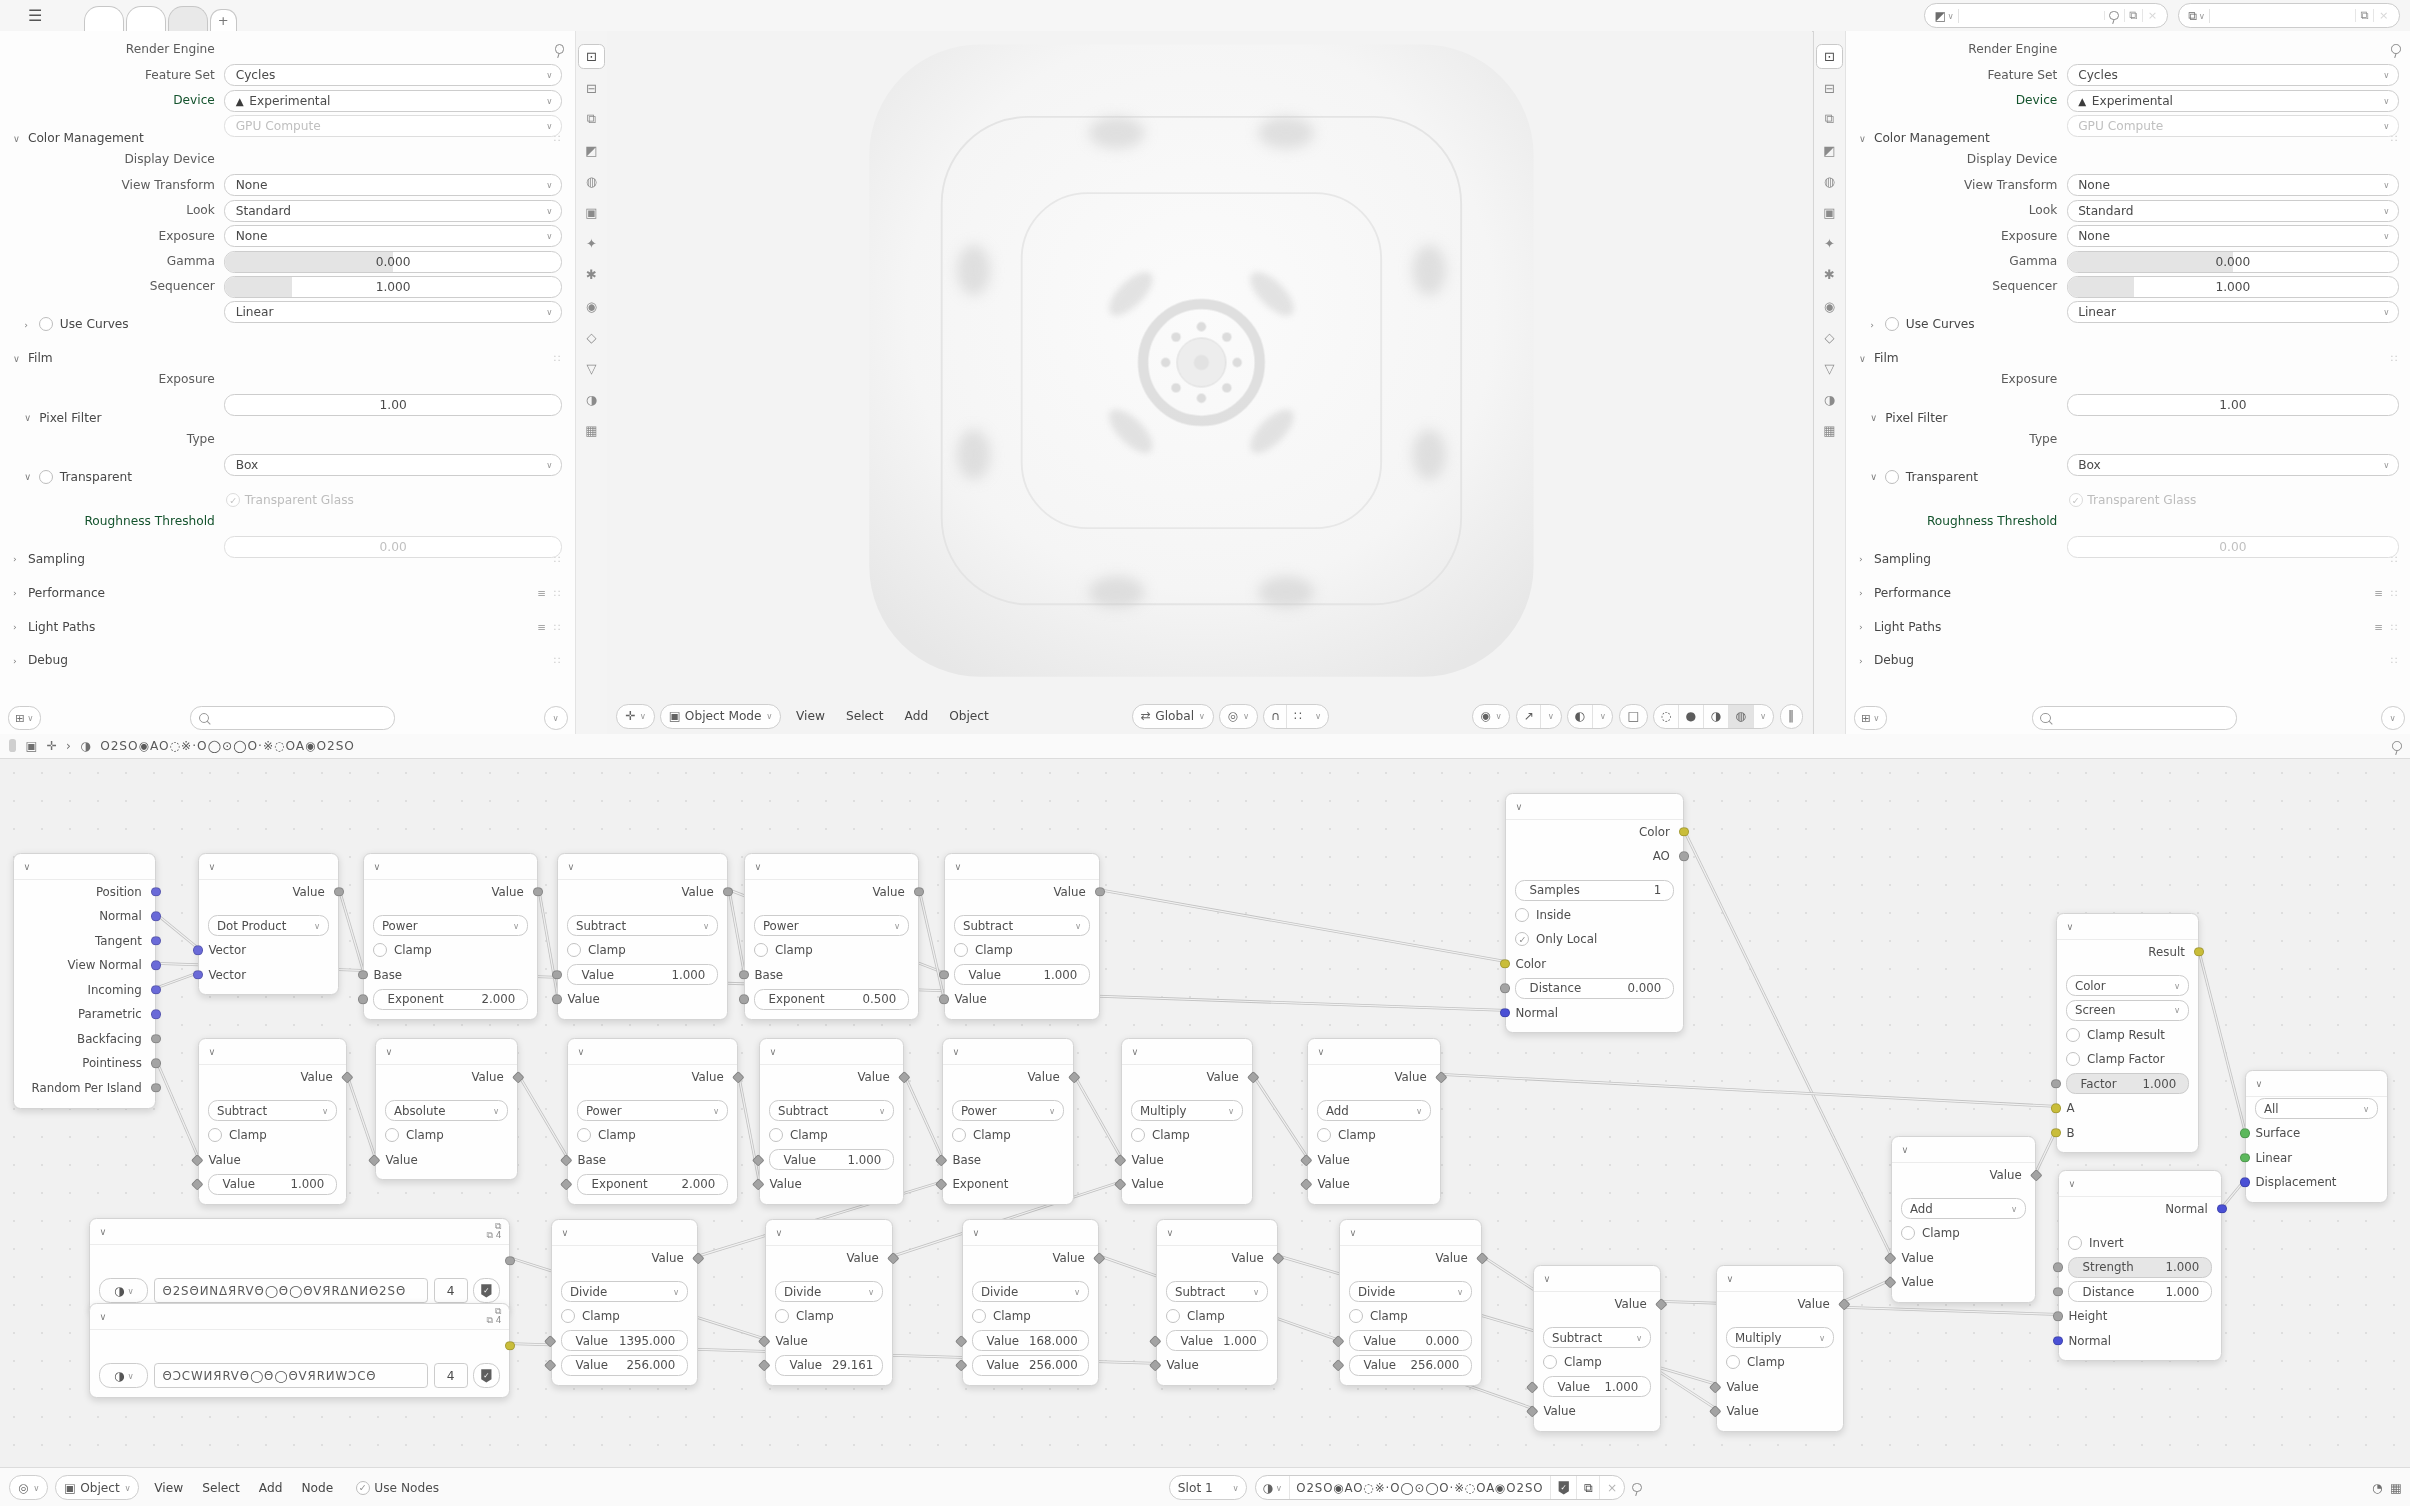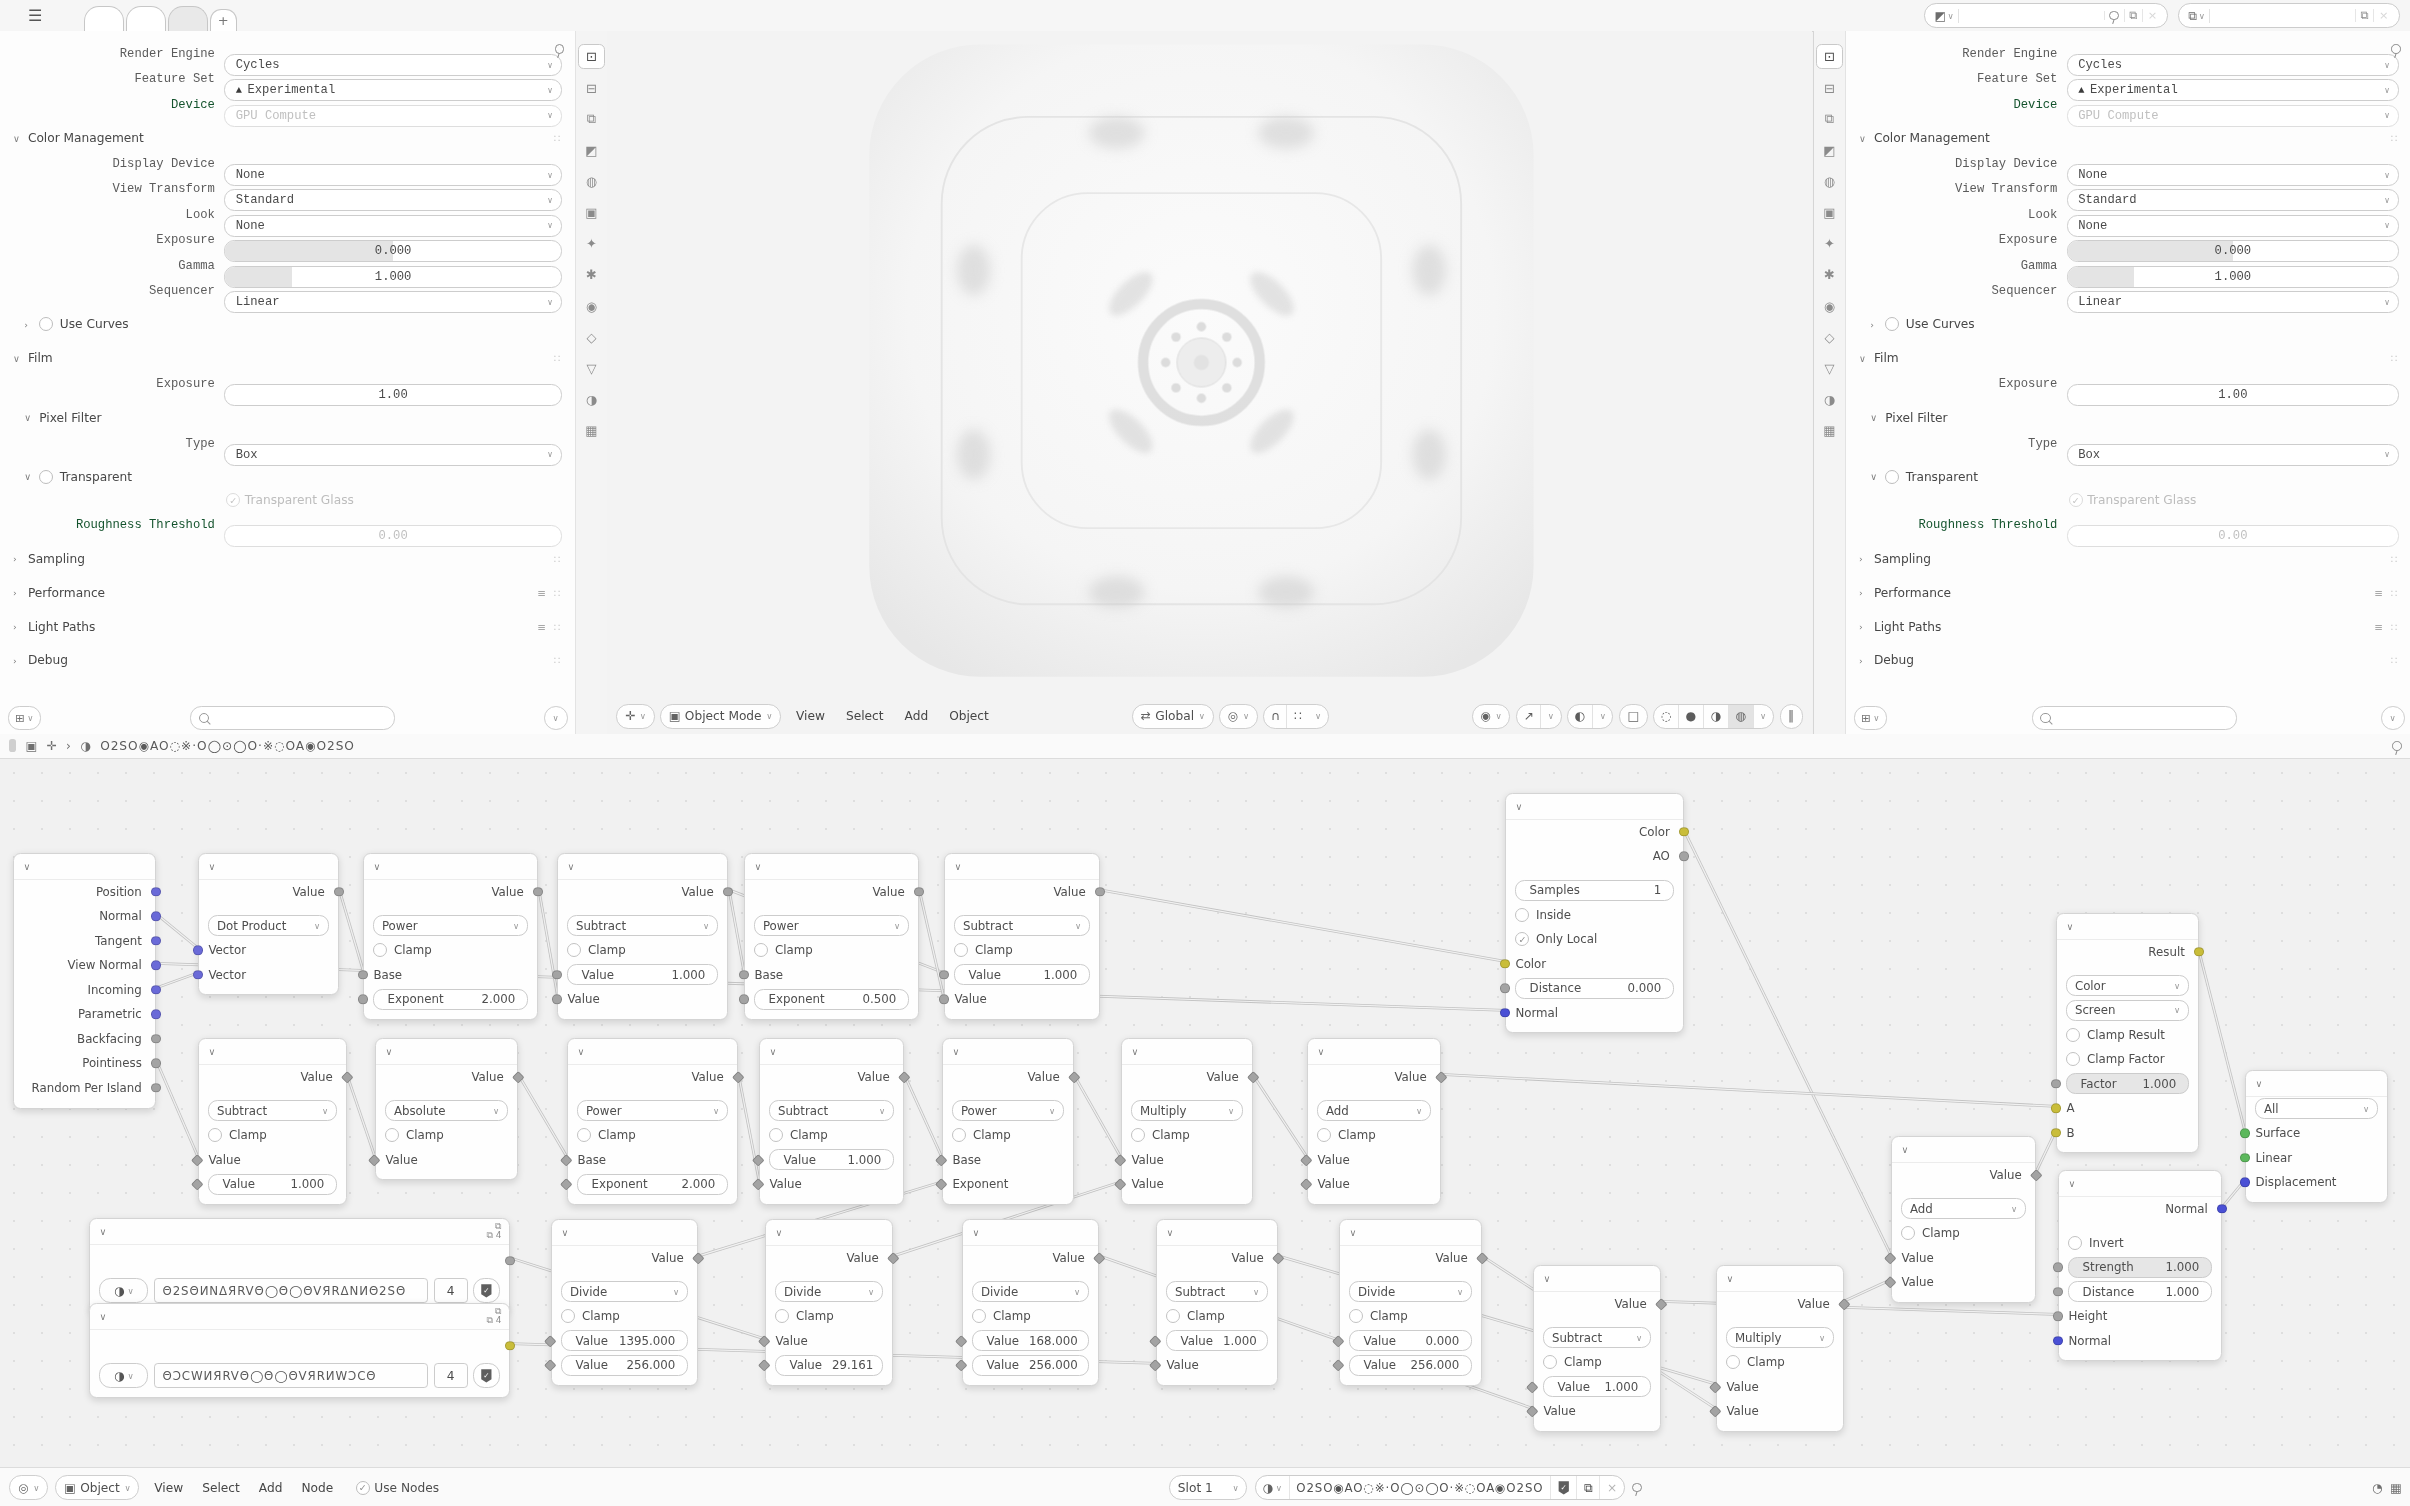--- a/index.html
+++ b/index.html
@@ -26,21 +26,21 @@
   #props-right{left:1813px;width:598px;border-left:0.9px solid #d5d5d5;}
   #viewport{position:absolute;left:607px;top:31px;width:1205px;height:703px;background:#f3f3f3;}
   .tabstrip{position:absolute;top:0;bottom:0;width:32px;background:#f4f4f4;display:flex;flex-direction:column;align-items:center;padding-top:13px;gap:8.5px;box-sizing:border-box;}
   #props-left .tabstrip{right:0;border-left:0.9px solid #e3e3e3;}
   #props-right .tabstrip{left:0;border-right:0.9px solid #e3e3e3;}
   .ptab{width:24.5px;height:22.6px;display:flex;align-items:center;justify-content:center;color:#8b8b8b;font-size:13px;border-radius:5.6px;}
   .ptab.active{background:#fff;border:0.9px solid #c9c9c9;color:#4e4e4e;}
   .prows{position:absolute;top:9.4px;bottom:38px;overflow:hidden;}
   #props-left .prows{left:0;right:32px;}
   #props-right .prows{left:32px;right:0;}
-  .prow{display:flex;align-items:center;height:23.5px;margin:1.9px 0;font-family:Liberation Mono, monospace;}
+  .prow{display:flex;height:23.5px;margin:1.9px 0;}
   .plabel{width:39%;text-align:right;padding-right:9.4px;color:#5b5b5b;box-sizing:border-box;white-space:nowrap;}
   .plabel.dis{color:#14532d;}
   .pwidget{flex:1;margin-right:13px;height:20px;border:0.9px solid #cdcdcd;border-radius:10.4px;background:#fff;position:relative;display:flex;align-items:center;overflow:hidden;margin-top:22px;}
   .pwidget .ddtext{padding-left:10.4px;z-index:1;}
   .pwidget .ddchev{margin-left:auto;padding-right:8.5px;z-index:1;}
   .pwidget.dis{border-color:#dedede;}
   .pwidget.dis .ddtext{color:#c0c0c0;}
   .sliderfill{position:absolute;left:0;top:0;bottom:0;background:#e4e4e4;}
   .centerval{position:absolute;left:0;right:0;text-align:center;z-index:1;}
   .centerval.dis{color:#c0c0c0;}

